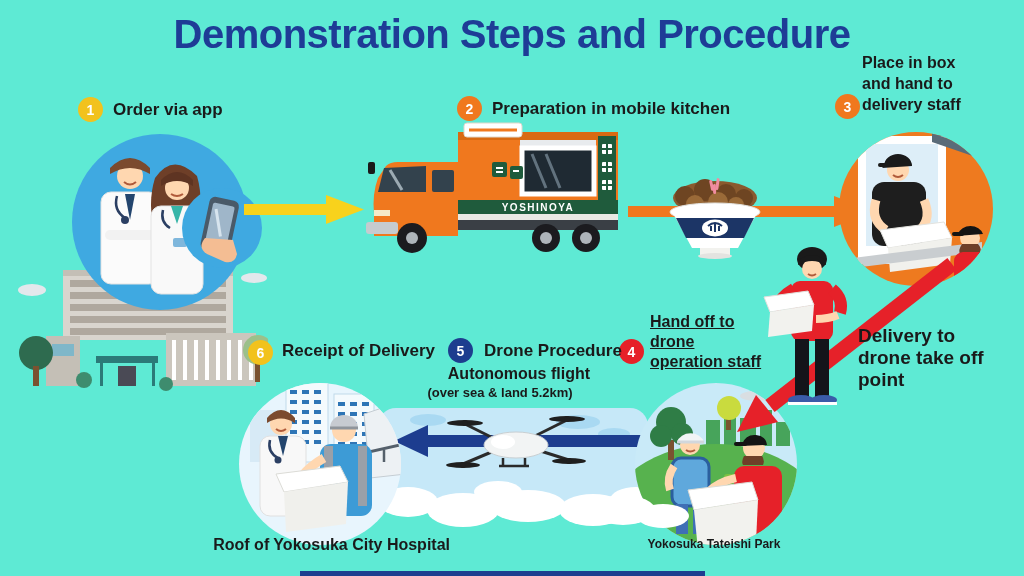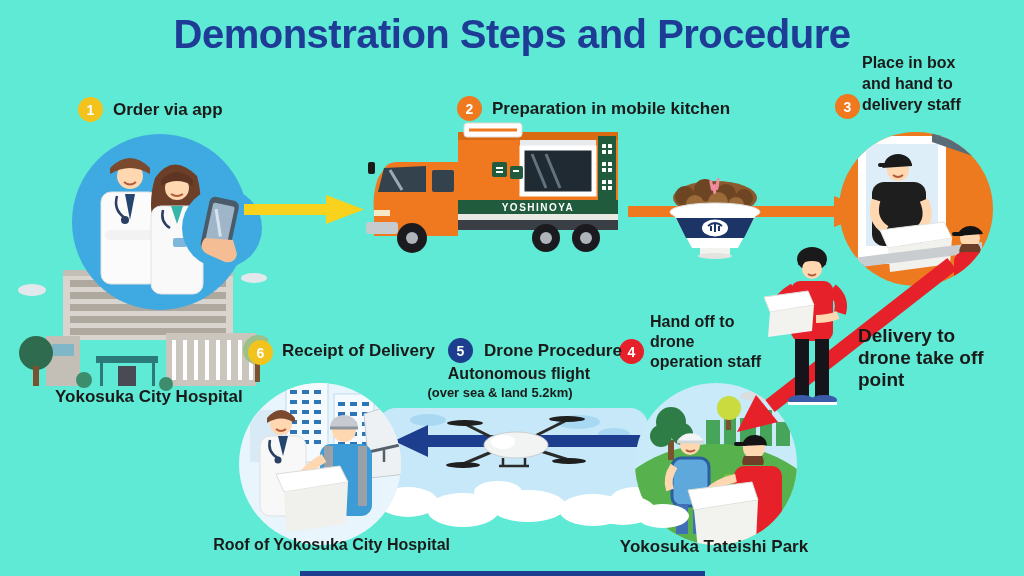--- a/index.html
+++ b/index.html
@@ -431,32 +431,31 @@
     </div>
   <div class="abs badge bg-yellow" style="left:248px;top:340px;">
     <span>6</span>
     </div>
 
   <div class="abs lbl" style="left:113px;top:100px;font-size:17px;">Order via app</div>
   <div class="abs lbl" style="left:492px;top:99px;font-size:17px;">Preparation in mobile kitchen</div>
   <div class="abs lbl multiline" style="left:862px;top:52px;font-size:16px;line-height:21px;">Place in box
 and hand to
 delivery staff</div>
-  <div class="abs lbl multiline" style="left:650px;top:312px;font-size:16px;line-height:20px;">Hand off to
+  <div class="abs lbl multiline" style="left:650px;top:312px;font-size:16px;line-height:20px;text-decoration:underline;">Hand off to
 drone
 operation staff</div>
   <div class="abs lbl" style="left:484px;top:341px;font-size:17px;">Drone Procedure</div>
   <div class="abs lbl" style="left:282px;top:341px;font-size:17px;">Receipt of Delivery</div>
 
   <div class="abs lbl" style="left:410px;top:365px;width:180px;text-align:right;font-size:16px;">Autonomous flight</div>
   <div class="abs lbl" style="left:410px;top:385px;width:180px;text-align:center;font-size:13px;">(over sea &amp; land 5.2km)</div>
 
   <div class="abs lbl multiline" style="left:858px;top:325px;font-size:19px;line-height:22px;">Delivery to
 drone take off
 point</div>
 
-  <div class="abs lbl" style="left:55px;top:387px;font-size:17px;">Yokosuka City Hospital</div>
   <div class="abs lbl" style="left:192px;top:536px;width:258px;text-align:right;font-size:16px;">Roof of Yokosuka City Hospital</div>
-  <div class="abs lbl" style="left:600px;top:537px;width:228px;text-align:center;font-size:17px;">Yokosuka Tateishi Park</div>
+  <div class="abs lbl" style="left:600px;top:537px;width:228px;text-align:center;font-size:12px;">Yokosuka Tateishi Park</div>
 
   <div class="abs" id="footer-bar"></div>
 
 </div>
 
 </body></html>

